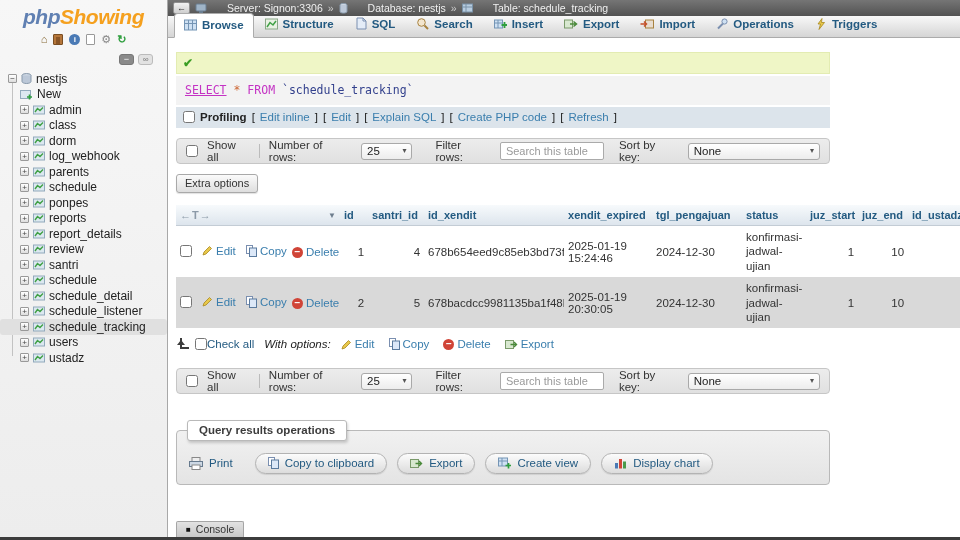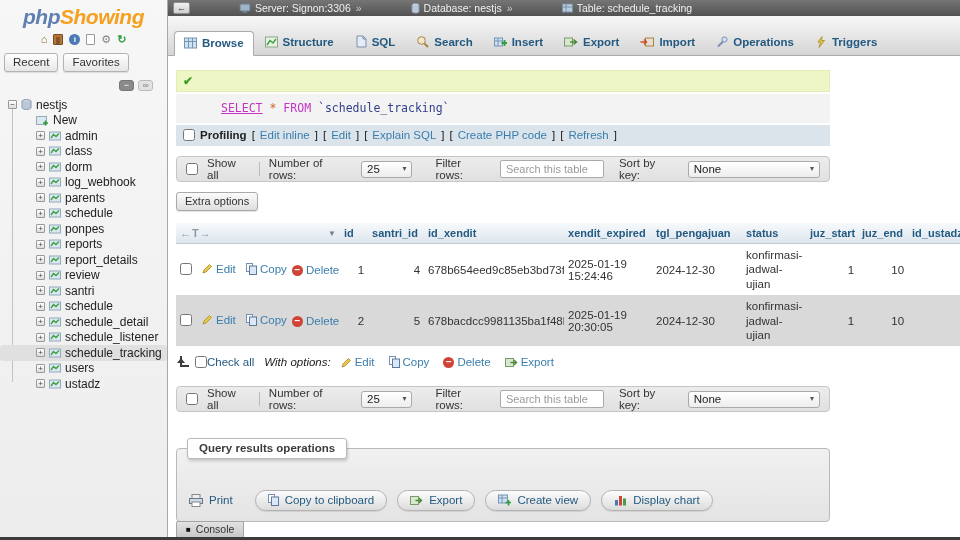--- a/index.html
+++ b/index.html
@@ -24,45 +24,45 @@
   .doc-g { width:9px; height:11px; background:#fff; border:1px solid #999; border-radius:1px; }
   .side-tabs { display:flex; gap:5px; margin:7px 0 0 4px; }
   .sbtn { background:linear-gradient(#ffffff,#e6e6e6); border:1px solid #b3b3b3; border-radius:3px; padding:2px 8px 3px; font-size:11.5px; color:#333; box-shadow:0 1px 1px rgba(0,0,0,.1); }
   .tree-controls { display:flex; justify-content:flex-end; gap:4px; padding:8px 14px 0 0; }
   .tc { width:15px; height:11px; border-radius:3px; font-size:9px; line-height:9px; text-align:center; }
   .tc.dark { background:#8a8a8a; color:#fff; border:1px solid #777; }
   .tc.light { background:#e2e2e2; color:#777; border:1px solid #bbb; font-size:8px; }
   .tree { list-style:none; margin:6px 0 0 0; position:relative; font-size:12px; color:#222; }
   .tree::before { content:""; position:absolute; left:12px; top:12px; bottom:10px; border-left:1px solid #c2c2c2; }
   .trow { display:flex; align-items:center; gap:4px; padding:1px 2px 1px 8px; height:15.5px; position:relative; }
-  .trow.child { padding-left:36px; }
+  .trow.child { padding-left:20px; }
   .trow.selected { background:#e0e0e0; border-radius:3px; }
   .ebox { width:9px; height:9px; border:1px solid #999; background:linear-gradient(#fff,#ddd); font-size:8px; line-height:7px; text-align:center; color:#444; border-radius:1px; flex:none; z-index:1; }
   .tlabel { white-space:nowrap; }
 
   
   .main { flex:1; position:relative; overflow:hidden; height:540px; }
   .crumb-bar { height:16px; background:linear-gradient(#757575,#525252); display:flex; align-items:center; gap:5px; padding:0 5px; color:#eee; font-size:10.5px; white-space:nowrap; }
   .back-btn { background:linear-gradient(#f2f2f2,#cfcfcf); border:1px solid #909090; border-radius:2px; width:17px; height:12px; color:#333; font-size:9px; line-height:10px; text-align:center; flex:none; }
-  .crumb-item { display:flex; align-items:center; gap:4px; color:#f0f0f0;margin-left:44px; }
+  .crumb-item { display:flex; align-items:center; gap:20px; color:#f0f0f0; }
   .crumb-sep { color:#ccc; }
 
-  .tabs { height:40px; background:linear-gradient(#f8f8f8,#d5d5d5); border-bottom:1px solid #ababab; display:flex; align-items:flex-end; padding-left:6px; gap:1px; }
+  .tabs { height:22px; background:linear-gradient(#f8f8f8,#d5d5d5); border-bottom:1px solid #ababab; display:flex; align-items:flex-end; padding-left:6px; gap:1px; }
   .tab { display:flex; align-items:center; gap:5px; padding:5px 9px 6px; font-weight:bold; color:#235a81; font-size:11.5px; border-radius:4px 4px 0 0; border:1px solid transparent; white-space:nowrap; }
   .tab.active { background:#fff; border:1px solid #ababab; border-bottom-color:#fff; margin-bottom:-1px; }
 
   .content { padding:14px 0 0 8px; width:792px; position:relative; }
   .w { width:654px; }
 
   .msg-success { background:#eff6c6; border:1px solid #e3ecb2; padding:3px 6px; display:flex; align-items:center; gap:6px; font-size:11.5px; color:#333; }
   .chk { color:#3a9d23; font-size:12px; font-weight:bold; }
 
   .sql-box { background:#f3f3f3; margin-top:2px; padding:7px 9px 8px; font-family:"DejaVu Sans Mono",monospace; font-size:11.5px; white-space:nowrap; }
   .kw { color:#c433c4; }
-  .kw.u { text-decoration:underline;margin-left:36px; }
+  .kw.u { text-decoration:underline; }
   .op { color:#cc6633; }
   .tbl-name { color:#33418d; }
 
   .profiling-row { background:#dce4eb; margin-top:2px; padding:4px 7px 5px; display:flex; align-items:center; gap:5px; font-size:11.5px; color:#222; }
   .prof-label { font-weight:bold; color:#222; }
   .plink { color:#3a7ead; }
   .br { color:#222; }
 
   .toolbar { background:linear-gradient(#ececec,#e0e0e0); border:1px solid #c6c6c6; border-radius:4px; margin-top:10px; padding:4px 9px; display:flex; align-items:center; gap:9px; font-size:11.5px; color:#333; height:26px; }
   .vdiv { width:1px; height:14px; background:#bbb; }
@@ -88,21 +88,21 @@
 
   .with-selected { margin-top:10px; display:flex; align-items:flex-start; font-size:11.5px; height:20px; }
   .corner { width:9px; height:11px; border-left:2px solid #3c3c3c; border-bottom:2px solid #3c3c3c; position:relative; margin:0 6px 4px 4px; }
   .corner::before { content:""; position:absolute; left:-5px; top:-2px; border:4px solid transparent; border-bottom:5px solid #3c3c3c; }
   .check-all-label { color:#235a81; }
   .ws-label { font-style:italic; color:#222; margin:0 10px; }
   .ws-gap { width:14px; }
 
   fieldset.query-ops { margin-top:26px; border:1px solid #b9b9b9; border-radius:4px; background:linear-gradient(#f1f1f1,#e4e4e4); padding:12px 10px 10px; }
   fieldset.query-ops legend { background:#fff; border:1px solid #b9b9b9; border-radius:3px; padding:3px 11px 4px; font-weight:bold; color:#3c3c3c; font-size:11.5px; margin-left:0; box-shadow:1px 2px 3px rgba(0,0,0,.18); }
-  .qops-row { display:flex; align-items:center; gap:10px;margin-top:19px; }
+  .qops-row { display:flex; align-items:center; gap:10px; }
   .qbtn { background:linear-gradient(#fcfcfc,#dcdcdc); border:1px solid #b3b3b3; border-radius:11px; padding:3px 12px 4px; display:inline-flex; align-items:center; gap:6px; color:#235a81; font-size:11.5px; box-shadow:0 1px 1px rgba(0,0,0,.1); }
   .qbtn.plain { border:none; background:none; box-shadow:none; padding-left:2px; }
 
   .console-bar { position:absolute; left:8px; bottom:3px; display:inline-flex; align-items:center; gap:5px; background:linear-gradient(#e2e2e2,#c8c8c8); border:1px solid #a5a5a5; border-bottom:none; border-radius:2px 2px 0 0; padding:1px 9px 2px; font-size:10.5px; color:#333; }
   .console-sq { font-size:8px; color:#111; }
   .bottom-line { position:absolute; left:0; bottom:0; width:960px; height:3px; background:#3c3c3c; z-index:6; }
 
   .icon12 { flex:none; display:inline-block; }
   svg { display:block; }
 </style>
@@ -113,24 +113,20 @@
 
   <aside class="sidebar">
     <div class="logo"><span class="php">php</span><span class="rest">Showing</span></div>
     <div class="logo-icons">
       <span class="licon home-g">⌂</span>
       <span class="door"></span>
       <span class="info-b">i</span>
       <span class="doc-g"></span>
       <span class="licon gear-g">⚙</span>
       <span class="licon refresh-g">↻</span>
-    </div>
-    <div class="side-tabs">
-      <span class="sbtn">Recent</span>
-      <span class="sbtn">Favorites</span>
     </div>
     <div class="tree-controls">
       <span class="tc dark">−</span>
       <span class="tc light">∞</span>
     </div>
     <ul class="tree">
       <li class="trow">
         <span class="ebox">−</span>
         <span class="icon12">
             <svg width="11" height="12" viewBox="0 0 11 12">

